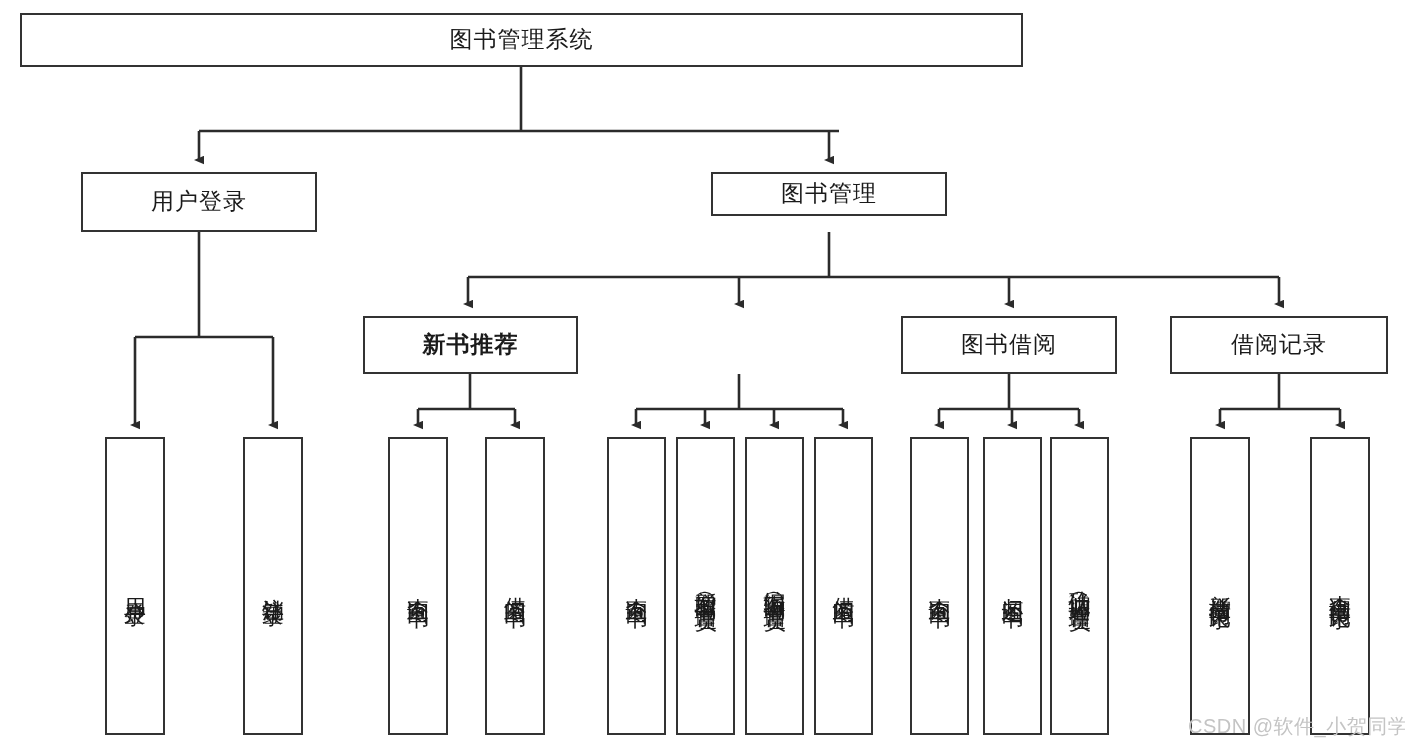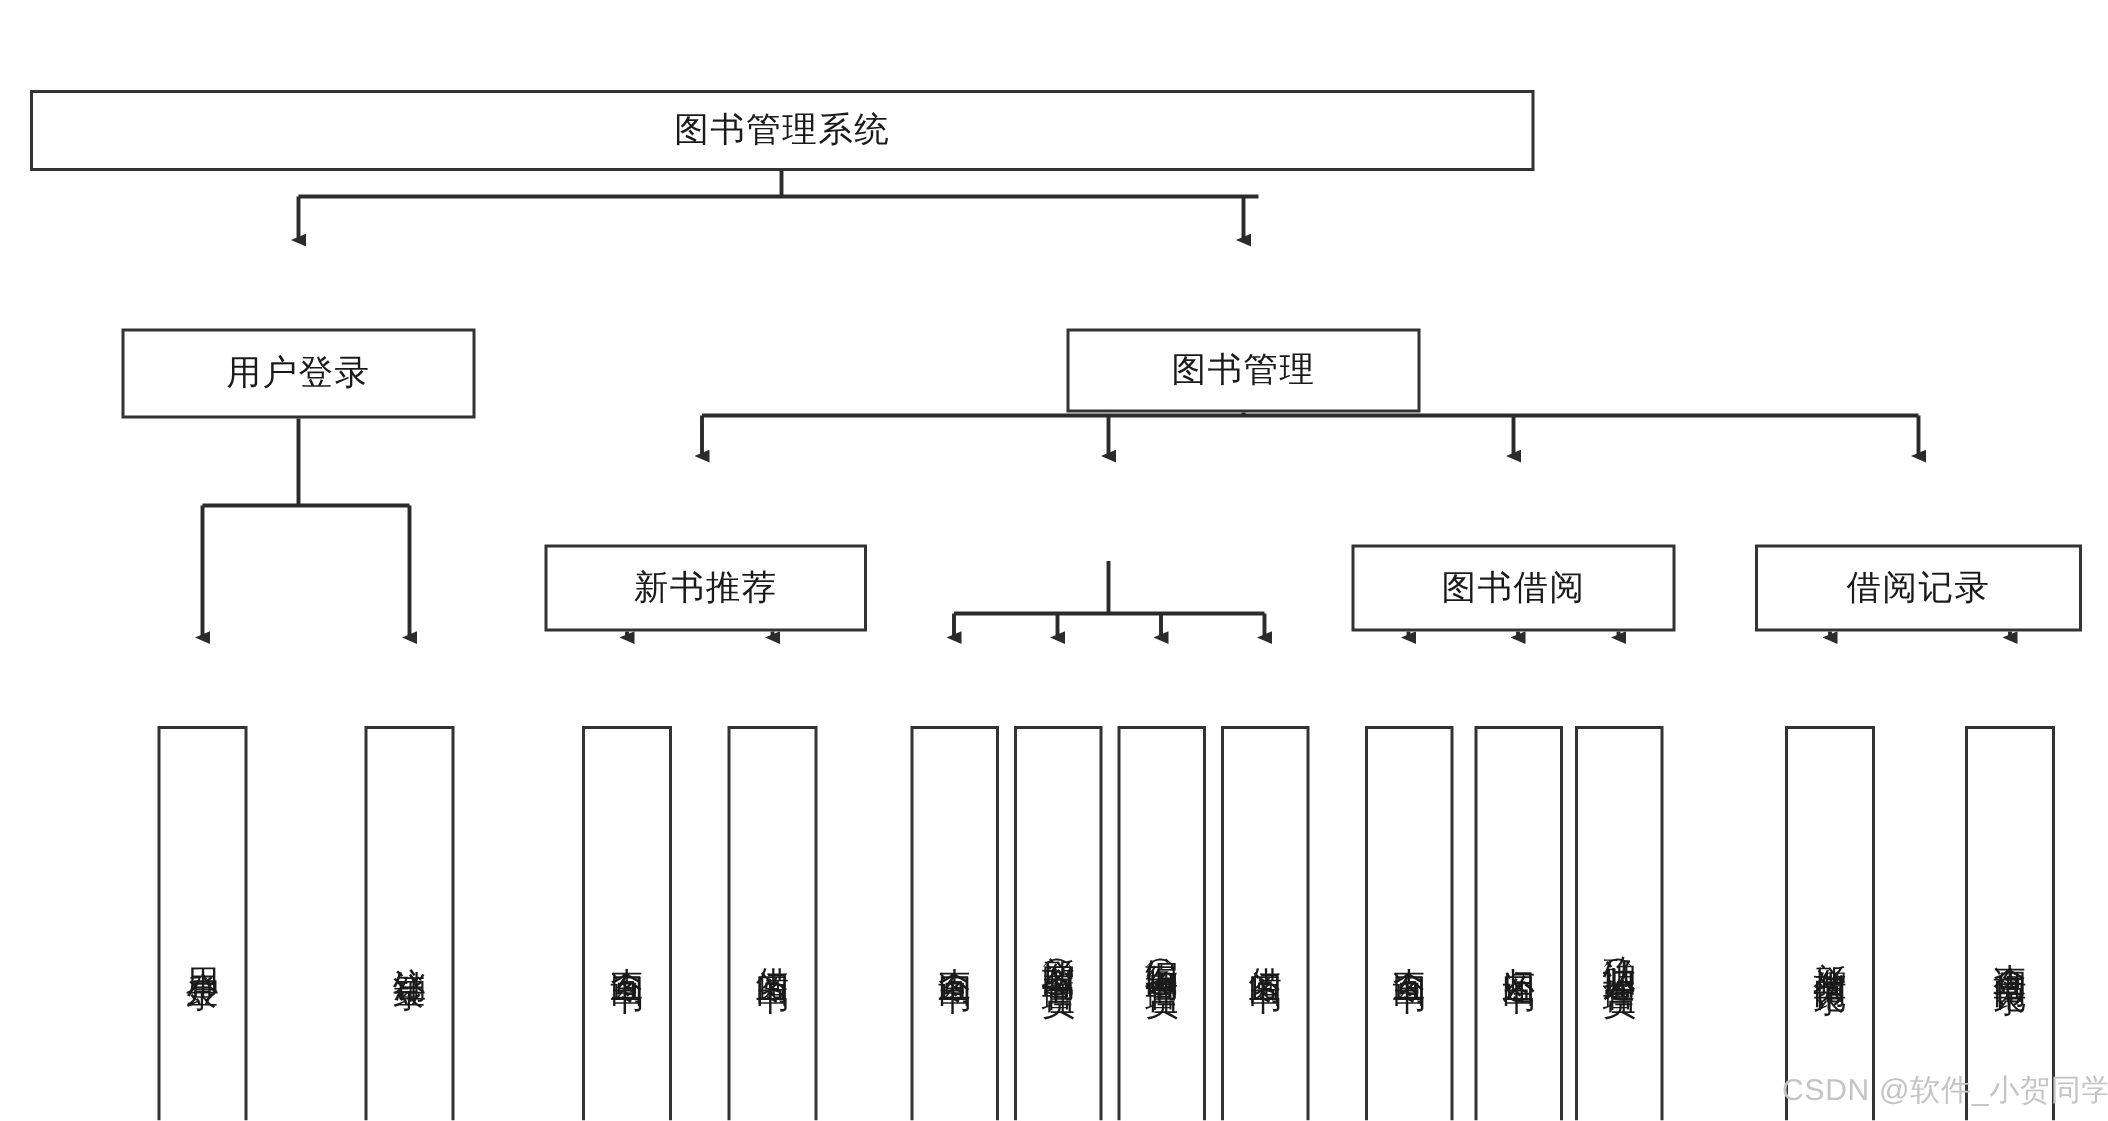--- a/index.html
+++ b/index.html
@@ -27,21 +27,20 @@
   }
   .node {
     position: absolute;
     box-sizing: border-box;
     background: #ffffff;
     border: 2px solid #333333;
     display: flex;
     align-items: center;
     justify-content: center;
     color: #1a1a1a;
-    margin-top: 47px;
   }
   .node.horizontal {
     font-size: 23px;
     letter-spacing: 1px;
     line-height: 1.1;
   }
   .node.vertical {
     font-size: 22px;
     line-height: 1.18;
     align-items: flex-start;
@@ -124,23 +123,23 @@
       <path d="M1279,374 L1279,409"></path>
       <path d="M1220,409 L1340,409"></path>
       <path d="M1220,409 L1220,425" marker-end="url(#arrow)"></path>
       <path d="M1340,409 L1340,425" marker-end="url(#arrow)"></path>
     </g>
   </svg>
 
   <div class="node horizontal" id="node-title" style="left: 20px; top: 13px; width: 1003px; height: 54px;">图书管理系统</div>
 
   <div class="node horizontal" id="node-l2-0" style="left: 81px; top: 172px; width: 236px; height: 60px;">用户登录</div>
-  <div class="node horizontal" id="node-l2-1" style="left: 711px; top: 172px; width: 236px; height: 56px;">图书管理</div>
-
-  <div class="node horizontal" id="node-l3-0" style="left: 363px; top: 316px; width: 215px; height: 58px;">新书推荐</div>
+  <div class="node horizontal" id="node-l2-1" style="left: 711px; top: 172px; width: 236px; height: 44px;">图书管理</div>
+
+  <div class="node horizontal" id="node-l3-0" style="left: 363px; top: 316px; width: 215px; height: 58px; font-weight: bold;">新书推荐</div>
   <div class="node horizontal" id="node-l3-2" style="left: 901px; top: 316px; width: 216px; height: 58px;">图书借阅</div>
   <div class="node horizontal" id="node-l3-3" style="left: 1170px; top: 316px; width: 218px; height: 58px;">借阅记录</div>
 
   <div id="leaf-host">
       <div class="node vertical" style="left: 105px; top: 437px; width: 60px; height: 298px;">
         <div class="vinner">
           <span class="vtext">用户登录</span>
         </div>
       </div>
       <div class="node vertical" style="left: 243px; top: 437px; width: 60px; height: 298px;">

